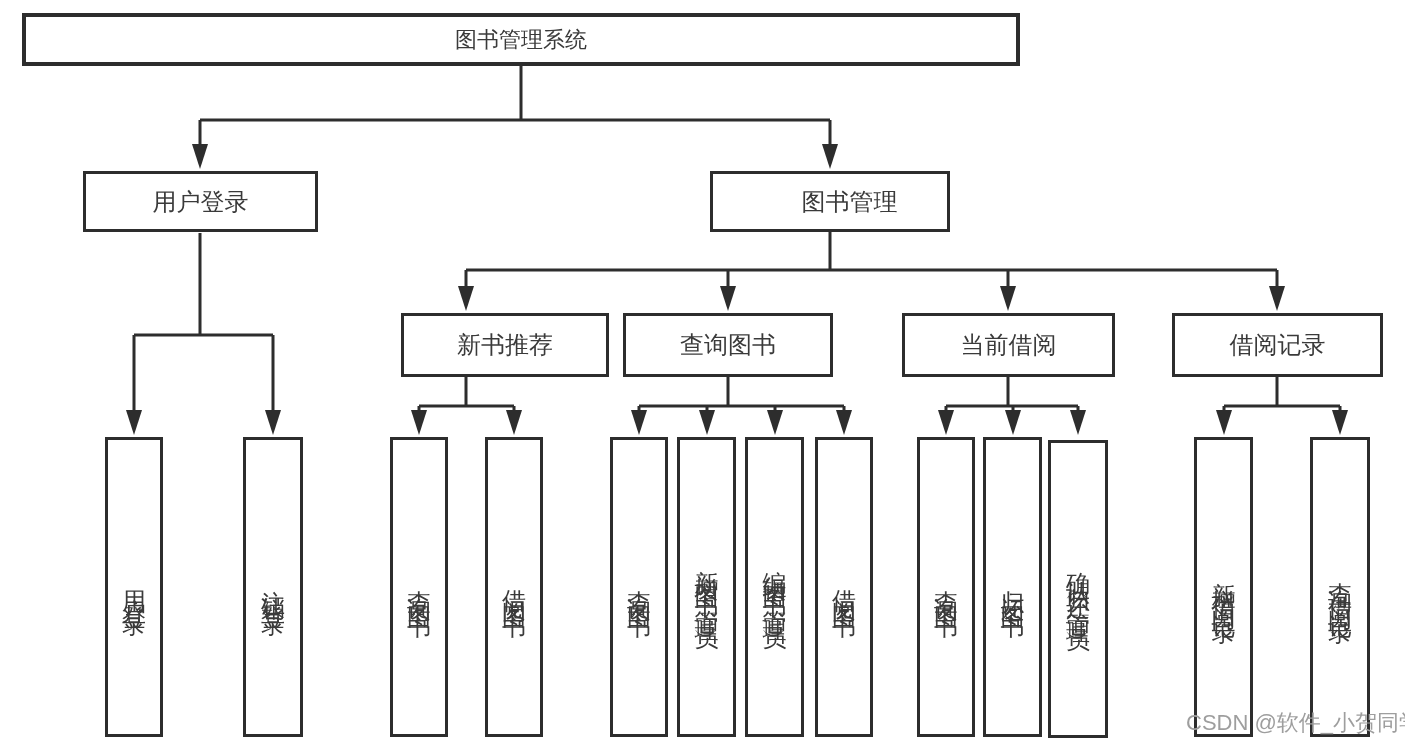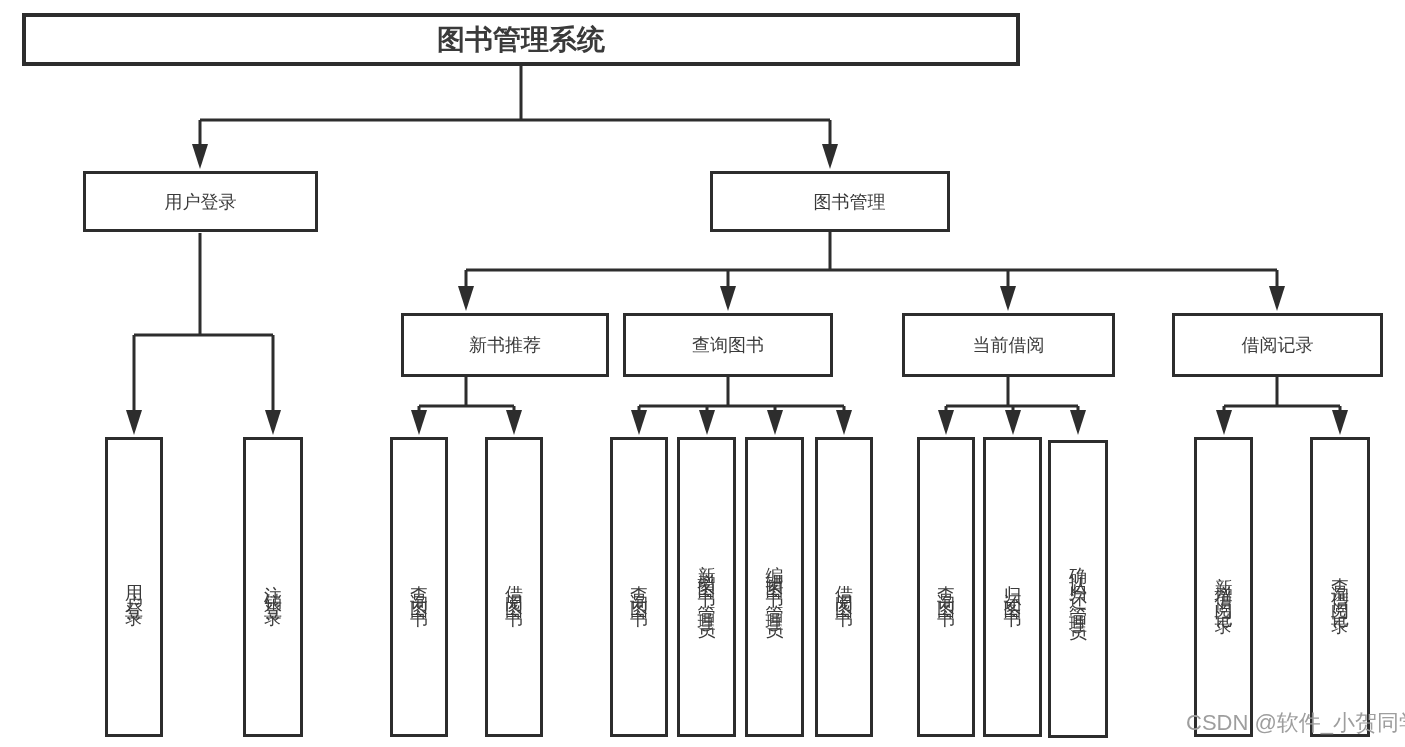--- a/index.html
+++ b/index.html
@@ -13,25 +13,25 @@
     overflow: hidden;
   }
   .node {
     position: absolute;
     box-sizing: border-box;
     background: #ffffff;
     border: 3px solid #2d2d2d;
     display: flex;
     align-items: center;
     justify-content: center;
-    font-size: 18px;
+    font-size: 24px;
     line-height: 1;
     z-index: 2;
   }
-  .root-node { border-width: 4px; font-size: 28px; font-weight: bold; }
+  .root-node { border-width: 4px; font-size: 22px; }
   .leaf {
     writing-mode: vertical-rl;
     text-orientation: mixed;
     letter-spacing: 8px;
   }
   #connectors {
     position: absolute;
     left: 0; top: 0;
     z-index: 1;
   }

